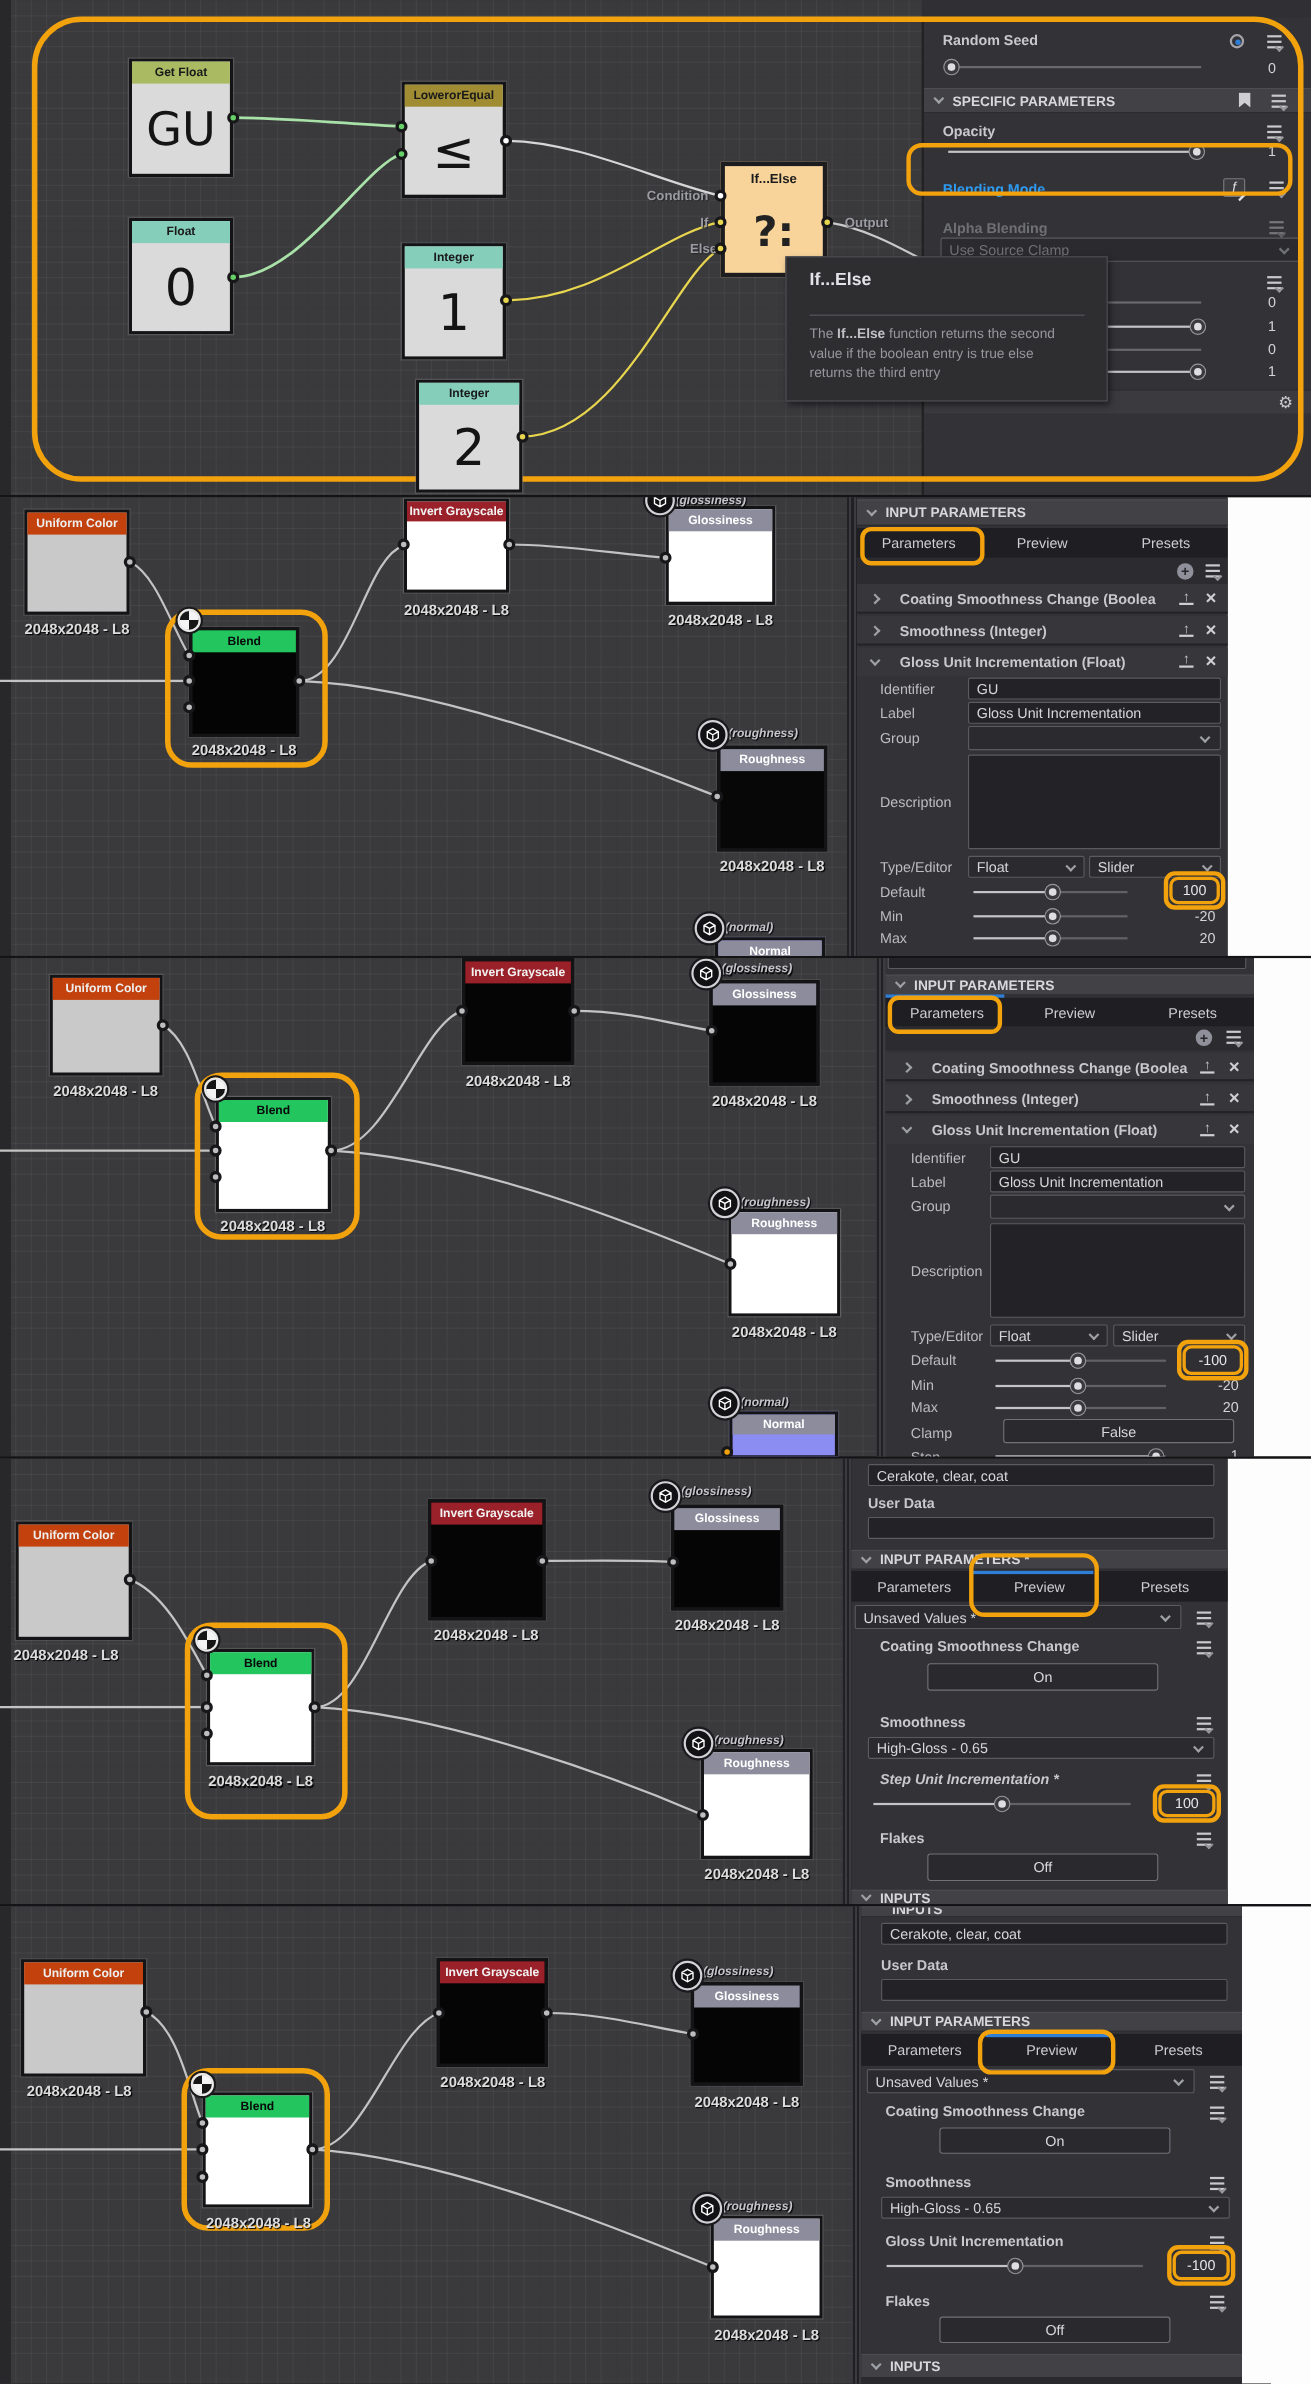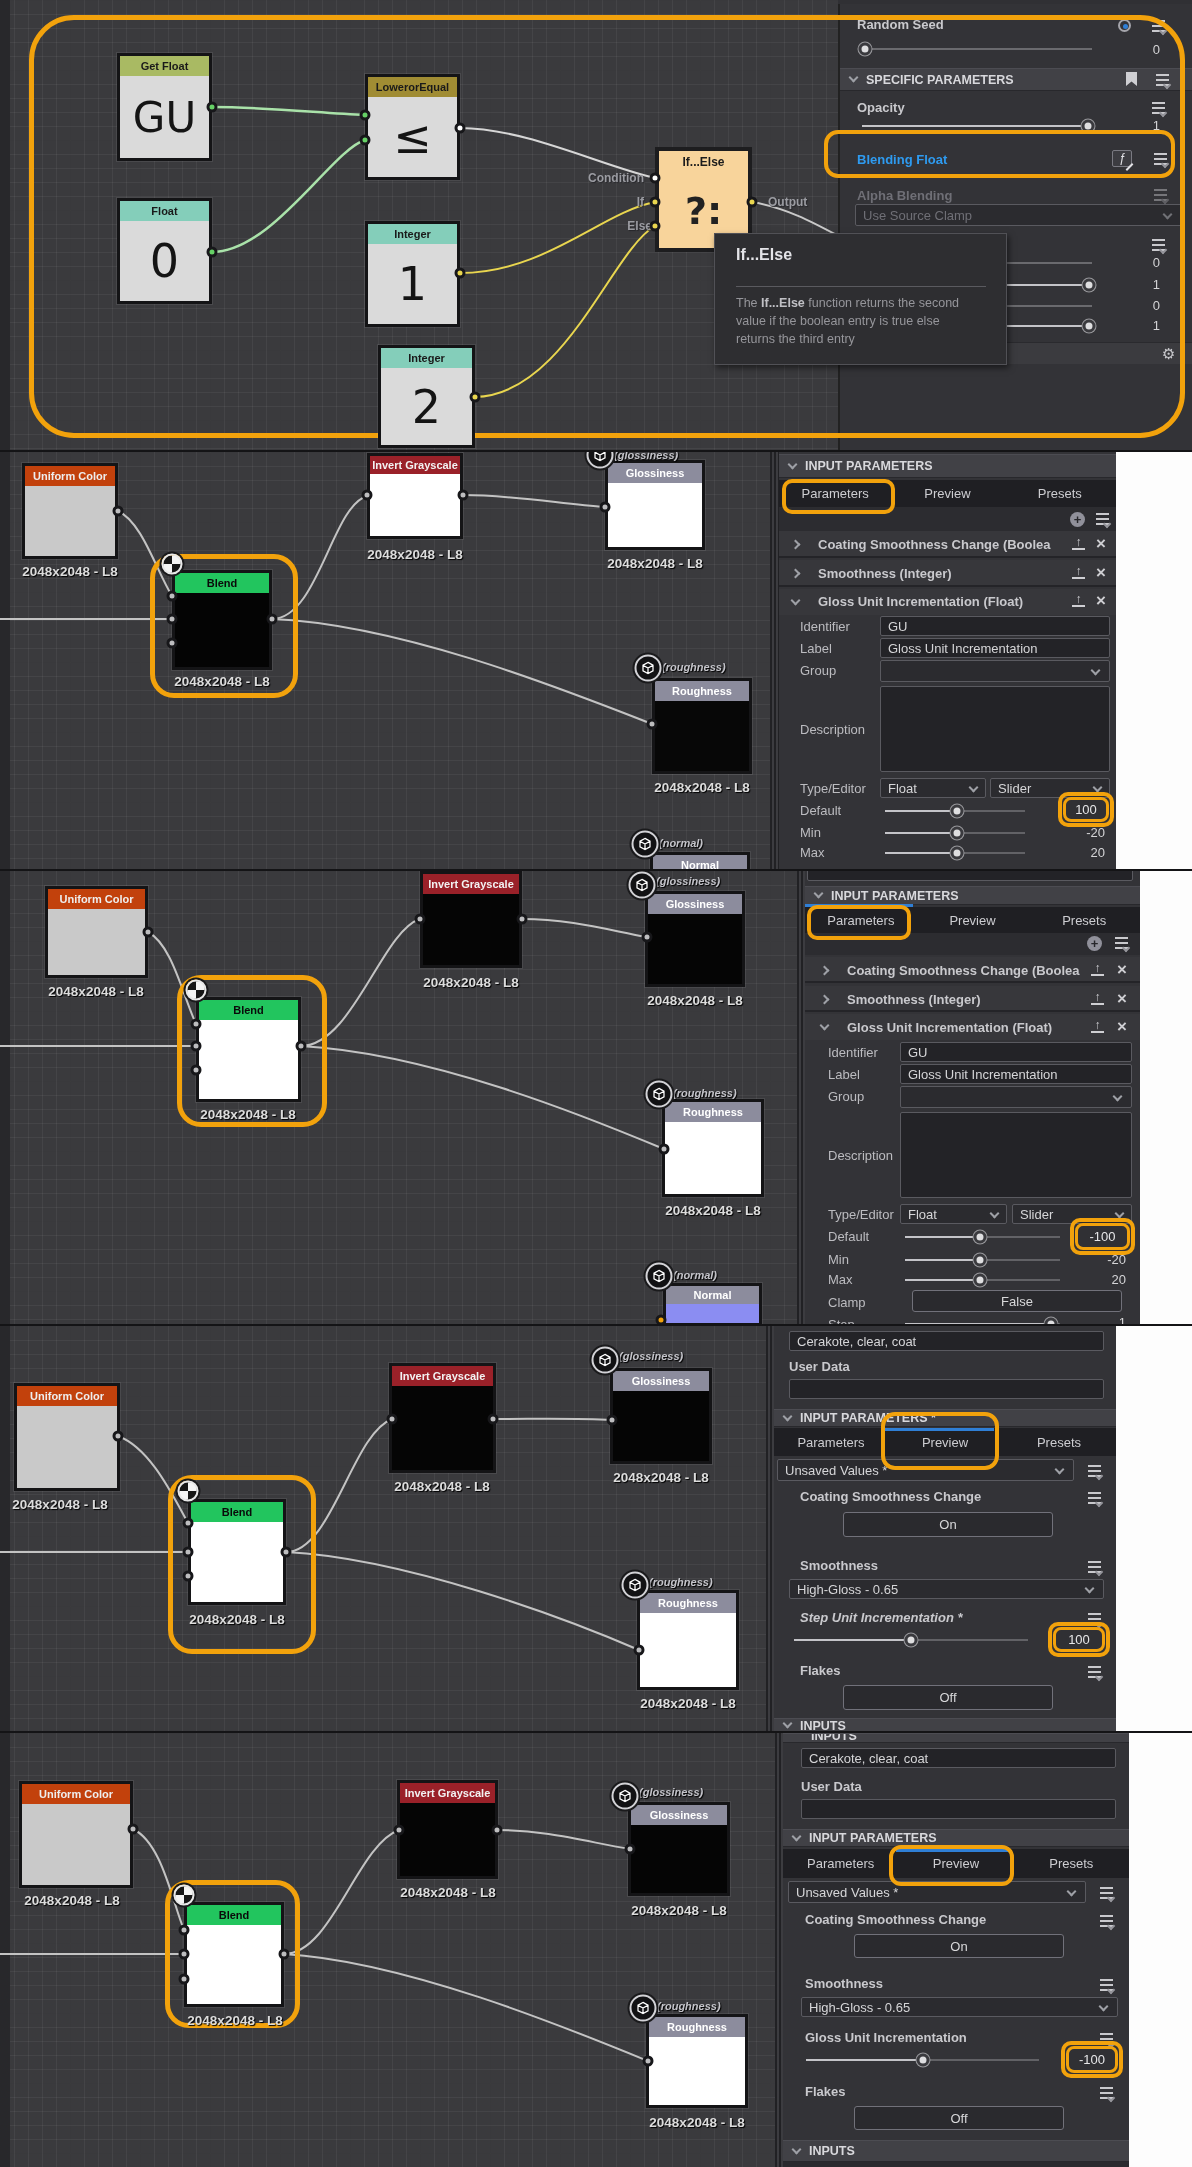--- a/index.html
+++ b/index.html
@@ -159,42 +159,42 @@
   </div>
   <div class="dot d-white" style="left:655px;top:178px;"></div>
   <div class="dot d-yellow" style="left:655px;top:202px;"></div>
   <div class="dot d-yellow" style="left:655px;top:226px;"></div>
   <div class="dot d-yellow" style="left:752px;top:202px;"></div>
   <div class="portlbl" style="right:548px;top:171px;">Condition</div>
   <div class="portlbl" style="right:548px;top:195px;">If</div>
   <div class="portlbl" style="right:540px;top:219px;">Else</div>
   <div class="portlbl" style="left:768px;top:195px;">Output</div>
 
-  <div class="panel" style="left:838px;top:4px;width:354px;height:450px;border-left:2px solid #222;">
+  <div class="panel" style="left:838px;top:16px;width:354px;height:450px;border-left:2px solid #222;">
     <div class="plabel" style="left:17px;top:13px;">Random Seed</div>
     <div class="rnd" style="left:278px;top:15px;"></div>
     <div class="mico" style="left:312px;top:15px;"></div>
     <div class="track" style="left:22px;top:44px;width:230px;background:#6a6a6e;"></div>
     <div class="handle" style="left:25px;top:45px;"></div>
     <div class="pval" style="left:280px;top:38px;">0</div>
 
     <div class="pbar" style="left:0;top:64px;width:354px;height:23px;">
       <span class="cv"></span>
       <span>SPECIFIC PARAMETERS</span>
     </div>
     <div class="bmk" style="left:286px;top:68px;"></div>
     <div class="mico" style="left:316px;top:69px;"></div>
 
     <div class="plabel" style="left:17px;top:96px;">Opacity</div>
     <div class="mico" style="left:312px;top:97px;"></div>
     <div class="track" style="left:22px;top:121px;width:230px;background:#c4c4c8;"></div>
     <div class="handle" style="left:248px;top:122px;"></div>
     <div class="pval" style="left:280px;top:114px;">1</div>
 
-    <div class="plabel blue" style="left:17px;top:148px;">Blending Float</div>
+    <div class="plabel blue" style="left:17px;top:148px;">Blending Mode</div>
     <div class="fxi" style="left:272px;top:146px;">ƒ</div>
     <div class="mico" style="left:314px;top:148px;"></div>
 
     <div class="plabel dim" style="left:17px;top:184px;">Alpha Blending</div>
     <div class="mico" style="left:314px;top:184px;opacity:.45;"></div>
     <div class="pdrop dim" style="left:15px;top:200px;width:327px;height:22px;">
       <span>Use Source Clamp</span>
       <span class="cvabs" style="right:10px;top:6px;opacity:.6;"></span>
     </div>
 

